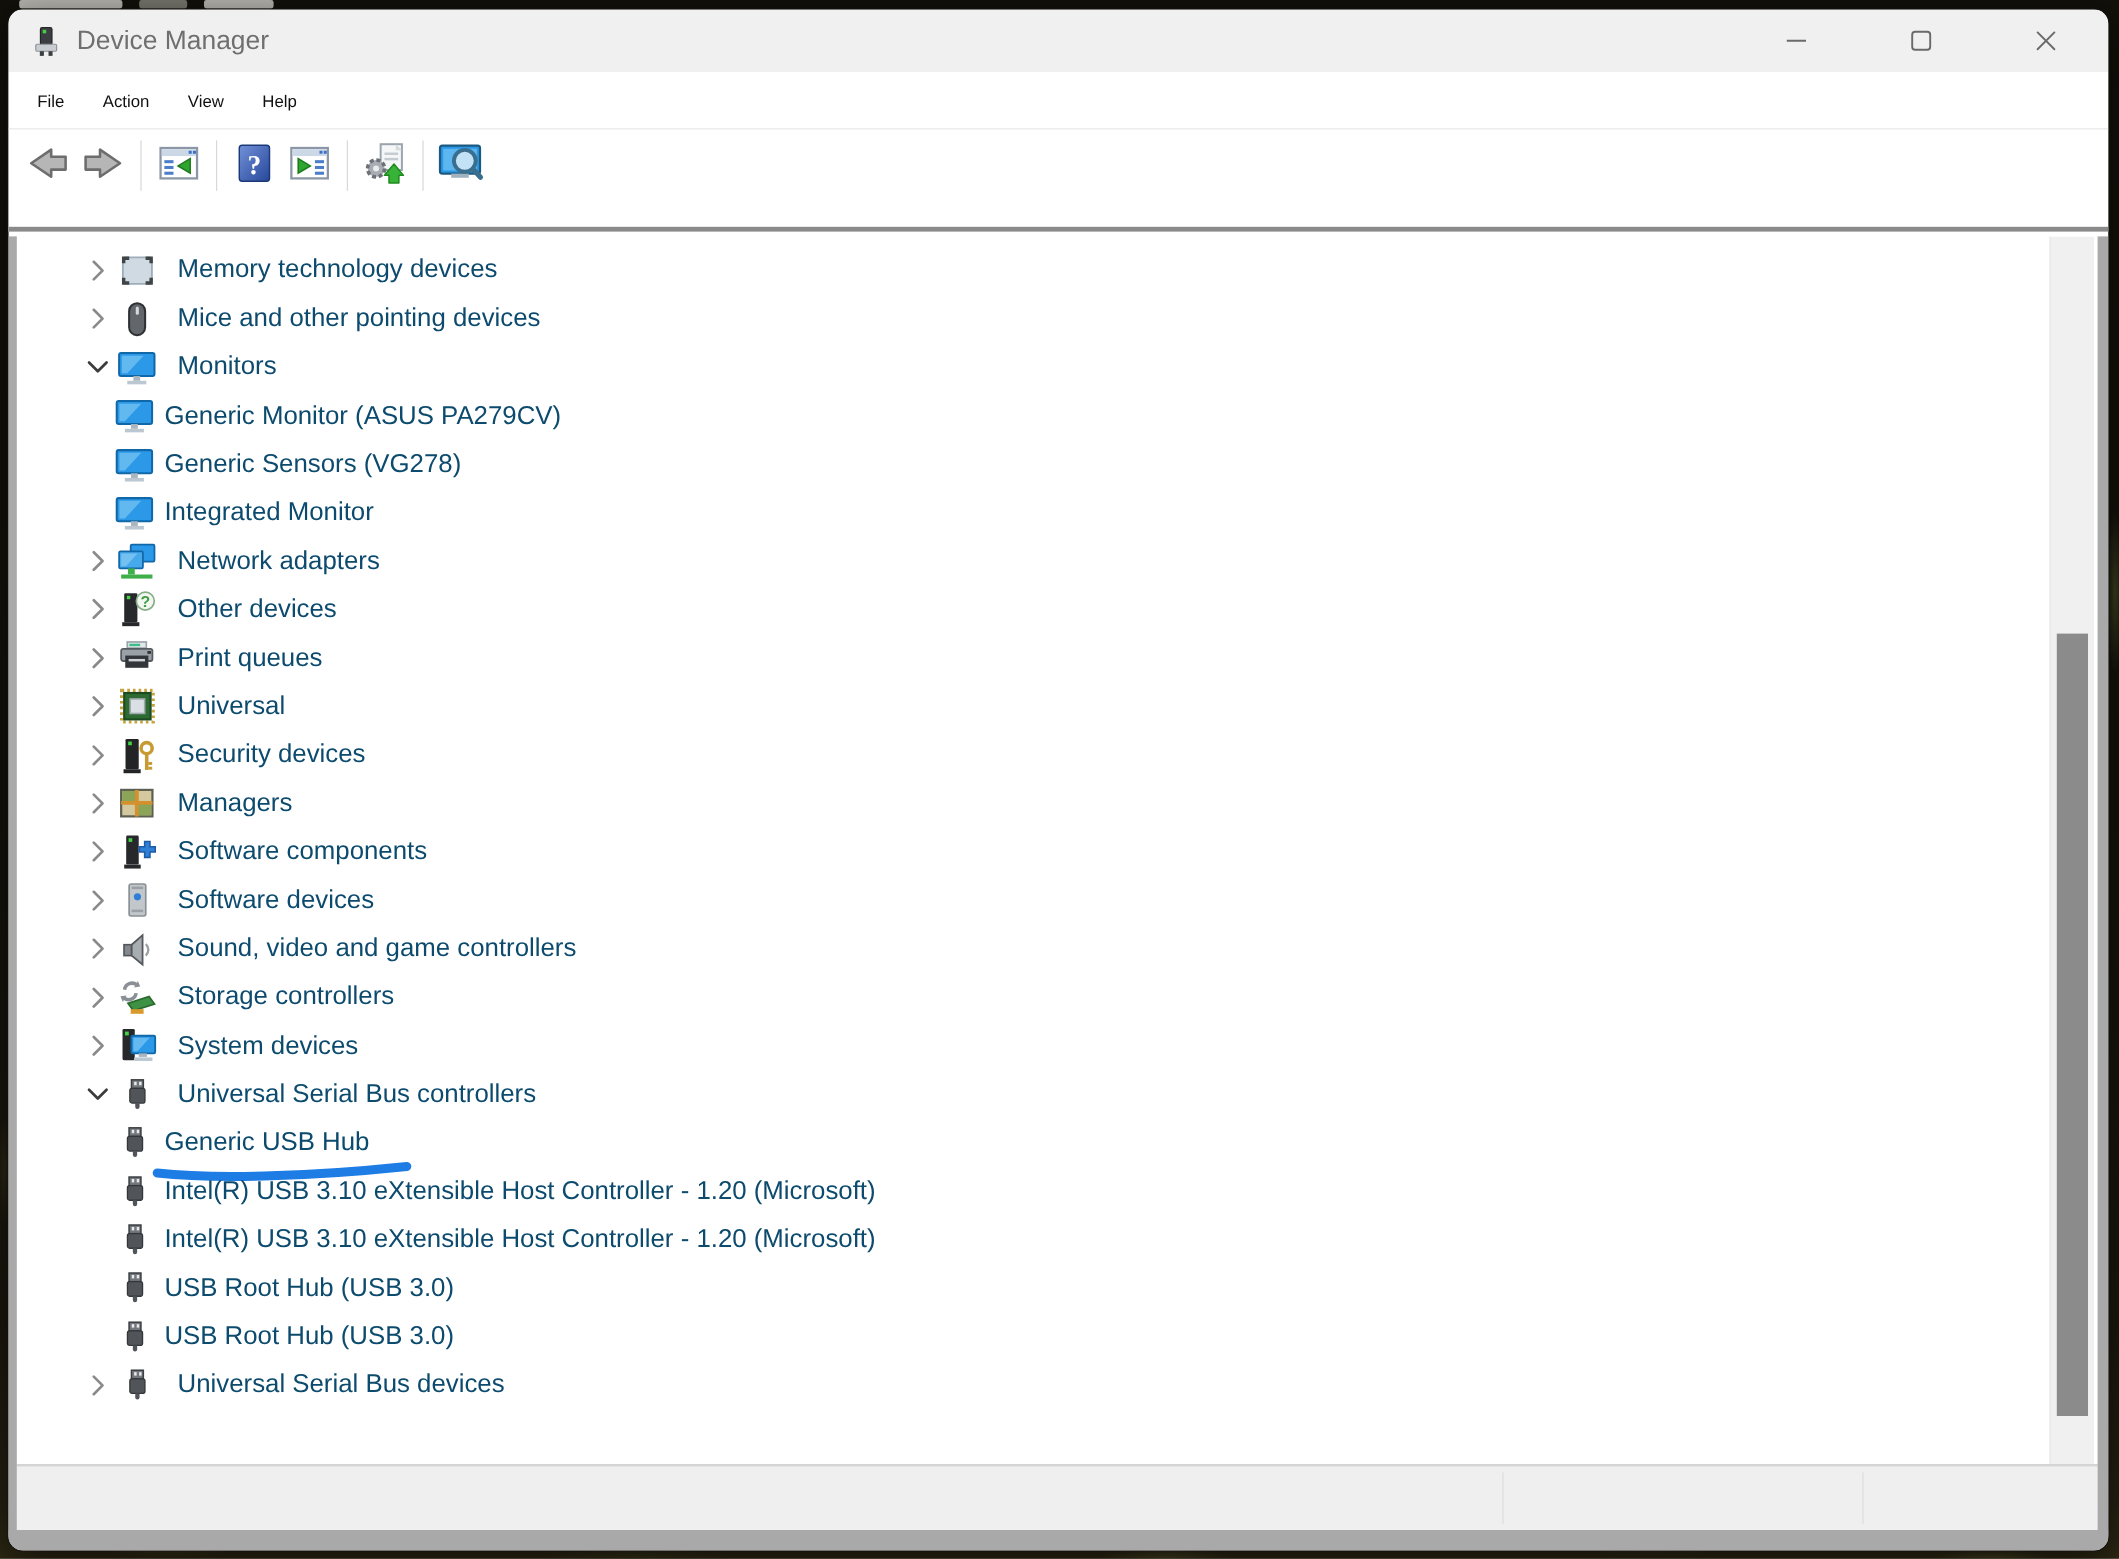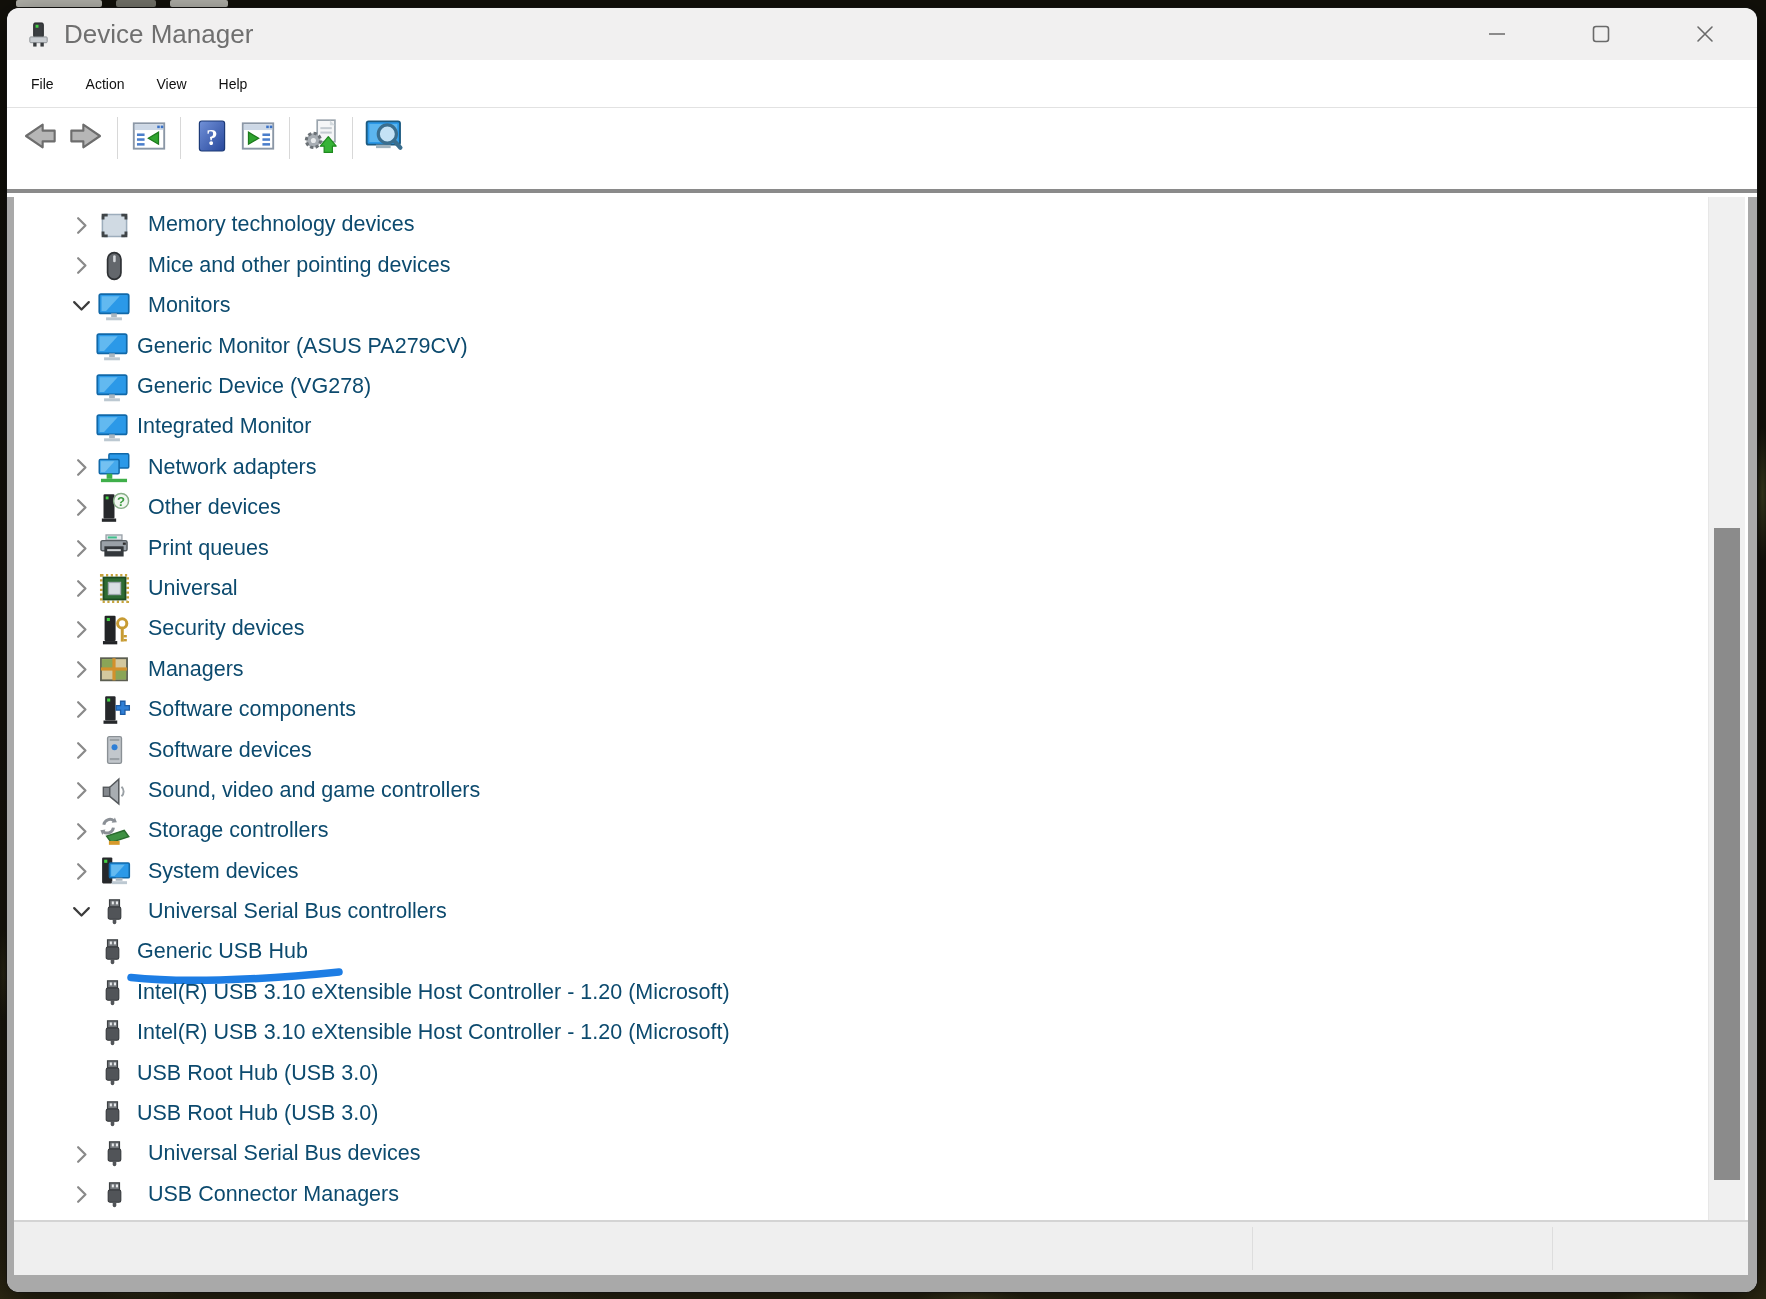--- a/index.html
+++ b/index.html
@@ -28,21 +28,21 @@
 
   
   .window {
     position:absolute; left:7px; top:8px; width:1750px; height:1284px;
     background:#fff; border-radius:12px; overflow:hidden;
     outline:1px solid rgba(20,20,20,.7);
     box-shadow:0 10px 34px rgba(0,0,0,.6);
   }
   .titlebar { position:absolute; top:0; left:0; right:0; height:52px; background:#f1f0f0; display:flex; align-items:center; padding-left:17px; }
   .app-icon { width:28px; height:28px; display:flex; align-items:center; justify-content:center; }
-  .title-text { margin-left:12px; font-size:26px; color:#6f6f6f; }
+  .title-text { margin-left:12px; font-size:22px; color:#6f6f6f; }
   .win-controls { position:absolute; right:0; top:0; height:52px; display:flex; }
   .win-btn { width:104px; height:52px; display:flex; align-items:center; justify-content:center; color:#6a6a6a; }
 
   .menubar { position:absolute; top:52px; left:0; right:0; height:48px; background:#fff; display:flex; align-items:center; padding-left:8px; border-bottom:1px solid #e2e2e2; }
   .menu-item { padding:0 16px; font-size:14px; color:#101010; height:100%; display:flex; align-items:center; }
 
   .toolbar { position:absolute; top:100px; left:0; right:0; height:85px; background:#fff; display:flex; align-items:flex-start; padding:6px 0 0 10px; border-bottom:4px solid #8a8a8a; }
   .tb-btn { width:46px; height:48px; display:flex; align-items:center; justify-content:center; }
   .tb-sep { width:1px; height:42px; background:#d8d8d8; margin:3px 8px 0 8px; }
 
@@ -252,21 +252,21 @@
       </div>
       <div class="row l2">
         <span class="icon-box">
           <svg viewBox="0 0 30 30" width="34" height="34">
             <rect x="2" y="4.5" width="26" height="17" rx="1.5" fill="#2b99e8" stroke="#1168a8" stroke-width="1.5"></rect>
             <path d="M4 6.5 L20 6.5 L8 19.5 L4 19.5 Z" fill="#6cbef1" opacity="0.85"></path>
             <rect x="12.5" y="21.5" width="5" height="3.5" fill="#a9b6c0"></rect>
             <rect x="8" y="25" width="14" height="2.6" fill="#bcc8d1"></rect>
           </svg>
         </span>
-        <span class="lbl">Generic Device (VG278)</span>
+        <span class="lbl">Generic Sensors (VG278)</span>
       </div>
       <div class="row l2">
         <span class="icon-box">
           <svg viewBox="0 0 30 30" width="34" height="34">
             <rect x="2" y="4.5" width="26" height="17" rx="1.5" fill="#2b99e8" stroke="#1168a8" stroke-width="1.5"></rect>
             <path d="M4 6.5 L20 6.5 L8 19.5 L4 19.5 Z" fill="#6cbef1" opacity="0.85"></path>
             <rect x="12.5" y="21.5" width="5" height="3.5" fill="#a9b6c0"></rect>
             <rect x="8" y="25" width="14" height="2.6" fill="#bcc8d1"></rect>
           </svg>
         </span>
@@ -547,37 +547,20 @@
           <svg viewBox="0 0 30 30" width="27" height="32">
             <rect x="9.5" y="1.5" width="11" height="8" fill="#74787c" stroke="#3c4043" stroke-width="1.4"></rect>
             <rect x="12" y="3.3" width="2.3" height="3.2" fill="#e8eaec"></rect>
             <rect x="16.6" y="3.3" width="2.3" height="3.2" fill="#e8eaec"></rect>
             <rect x="8" y="9.5" width="14" height="13.5" rx="2" fill="#515458" stroke="#34373a" stroke-width="1.2"></rect>
             <path d="M13 23 L13 26.5 Q13 28.6 15 28.6 Q17 28.6 17 26.5 L17 23 Z" fill="#515458"></path>
           </svg>
         </span>
         <span class="lbl">Universal Serial Bus devices</span>
       </div>
-      <div class="row l1">
-        <span class="chevron">
-          <svg viewBox="0 0 24 24" width="27" height="27">
-            <path d="M9 5.5 L15.5 12 L9 18.5" fill="none" stroke="#8a8a8a" stroke-width="2" stroke-linecap="round" stroke-linejoin="round"></path>
-          </svg>
-        </span>
-        <span class="icon-box">
-          <svg viewBox="0 0 30 30" width="27" height="32">
-            <rect x="9.5" y="1.5" width="11" height="8" fill="#74787c" stroke="#3c4043" stroke-width="1.4"></rect>
-            <rect x="12" y="3.3" width="2.3" height="3.2" fill="#e8eaec"></rect>
-            <rect x="16.6" y="3.3" width="2.3" height="3.2" fill="#e8eaec"></rect>
-            <rect x="8" y="9.5" width="14" height="13.5" rx="2" fill="#515458" stroke="#34373a" stroke-width="1.2"></rect>
-            <path d="M13 23 L13 26.5 Q13 28.6 15 28.6 Q17 28.6 17 26.5 L17 23 Z" fill="#515458"></path>
-          </svg>
-        </span>
-        <span class="lbl">USB Connector Managers</span>
-      </div>
       <div class="scrollbar">
       <div class="scroll-thumb"></div>
     </div>
   </div>
 
   <div class="statusbar">
     <div class="status-divider d1"></div>
     <div class="status-divider d2"></div>
   </div>
 

